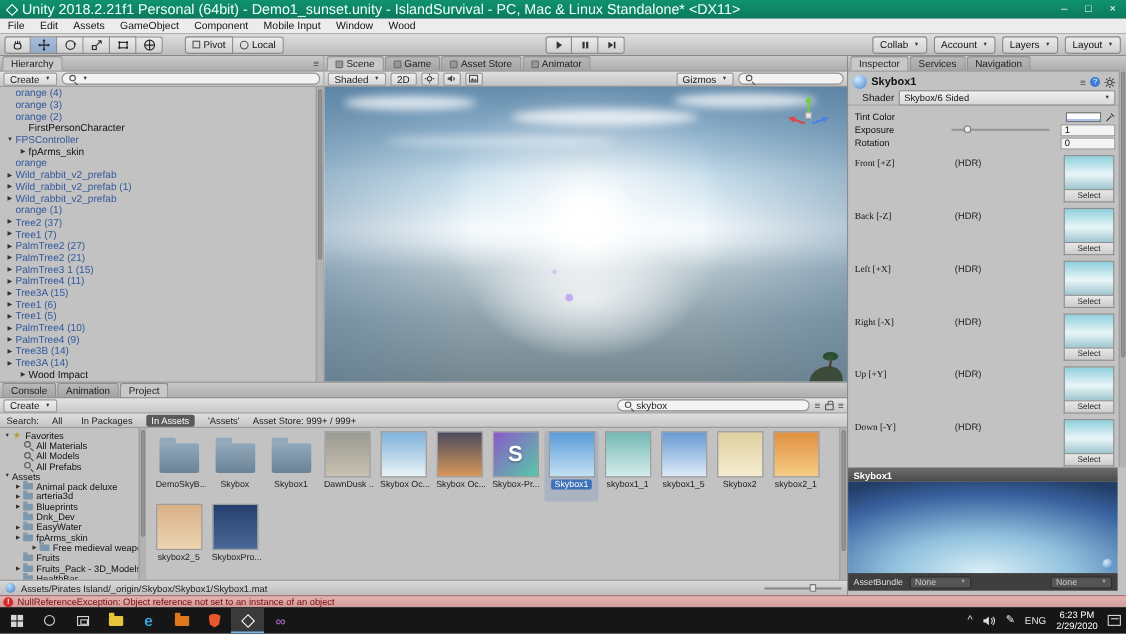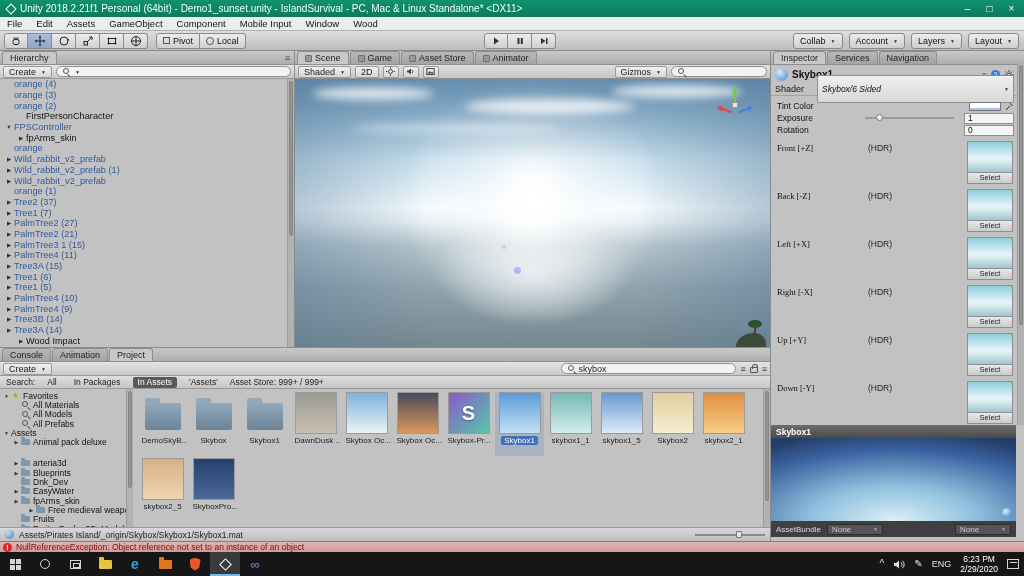--- a/index.html
+++ b/index.html
@@ -3,35 +3,35 @@
 <meta charset="utf-8">
 <style>
   *{margin:0;padding:0;box-sizing:border-box;}
   html,body{width:1024px;height:576px;overflow:hidden;}
   body{font-family:"Liberation Sans",sans-serif;background:#000;position:relative;}
   #root{position:absolute;inset:0;width:1024px;height:576px;background:#c2c2c2;overflow:hidden;font-size:10px;color:#111;}
 
   
   .titlebar{position:absolute;top:0;left:0;width:100%;height:17px;background:linear-gradient(#10926f,#0b7a5c);display:flex;align-items:center;padding:0 4px;gap:5px;}
   .u-logo{width:8px;height:8px;border:1.5px solid #fff;transform:rotate(45deg);flex:none;margin-left:3px;}
-  .title-text{color:#f0fffa;font-size:10px;white-space:nowrap;overflow:hidden;flex:1;}
+  .title-text{color:#f0fffa;font-size:13px;white-space:nowrap;overflow:hidden;flex:1;}
   .wbtn{width:17px;text-align:center;color:#fff;font-size:10px;line-height:17px;flex:none;cursor:default;}
 
   
   .menubar{position:absolute;top:17px;left:0;width:100%;height:14px;background:#ececec;border-bottom:1px solid #b0b0b0;display:flex;align-items:center;font-size:9.5px;color:#111;}
   .menu-item{padding:0 7px;line-height:14px;}
 
   
   .toolbar{position:absolute;top:31px;left:0;width:100%;height:20px;background:linear-gradient(#dedede,#bcbcbc);border-bottom:1px solid #8a8a8a;display:flex;align-items:center;}
   .tool-group{display:flex;margin-left:4px;}
   .tbtn{width:24px;height:16px;background:linear-gradient(#ececec,#cfcfcf);border:1px solid #8a8a8a;border-left:none;display:flex;align-items:center;justify-content:center;}
   .tbtn:first-child{border-left:1px solid #8a8a8a;border-radius:3px 0 0 3px;}
   .tbtn:last-child{border-radius:0 3px 3px 0;}
   .tbtn.active{background:linear-gradient(#a7bedb,#8fa9c9);}
-  .btn-group{display:flex;margin-left:8px;text-align:right;}
+  .btn-group{display:flex;margin-left:20px;text-align:right;}
   .gbtn{height:16px;background:linear-gradient(#ececec,#cfcfcf);border:1px solid #8a8a8a;border-left:none;display:flex;align-items:center;justify-content:center;font-size:9px;color:#111;padding:0 6px;gap:3px;white-space:nowrap;}
   .btn-group .gbtn:first-child{border-left:1px solid #8a8a8a;border-radius:3px 0 0 3px;}
   .btn-group .gbtn:last-child{border-radius:0 3px 3px 0;}
   .play-group{position:absolute;left:50%;transform:translateX(-50%);display:flex;}
   .play-group .gbtn{width:24px;padding:0;}
   .right-group{position:absolute;right:5px;display:flex;gap:6px;}
   .right-group .gbtn{border-left:1px solid #8a8a8a;border-radius:3px;}
   .dd{font-size:5px;color:#333;margin-left:2px;}
   .mini-sq{width:7px;height:7px;border:1px solid #555;background:#dcdcdc;flex:none;}
   .mini-globe{width:8px;height:8px;border:1px solid #555;border-radius:50%;flex:none;}
@@ -127,23 +127,23 @@
   .size-slider{margin-left:auto;width:70px;height:9px;position:relative;flex:none;}
   .size-slider .track{position:absolute;top:4px;left:0;right:0;height:1.5px;background:#8a8a8a;}
   .size-slider .knob{position:absolute;top:1px;left:58%;width:6px;height:7px;background:#e3e3e3;border:1px solid #777;border-radius:1px;}
 
   
   #insp-header{height:31px;border-bottom:1px solid #a2a2a2;padding:2px 10px 0 4px;}
   .insp-row1{display:flex;align-items:center;gap:4px;height:15px;}
   .mat-icon{width:13px;height:13px;border-radius:50%;background:radial-gradient(circle at 35% 30%,#cfeaff,#4b86c8);flex:none;}
   .insp-name{font-size:10px;font-weight:bold;color:#111;flex:1;white-space:nowrap;overflow:hidden;}
   .help-ico{width:9px;height:9px;border-radius:50%;background:#3a7bd5;color:#fff;font-size:7px;display:flex;align-items:center;justify-content:center;flex:none;}
-  .insp-row2{display:flex;align-items:center;gap:4px;height:14px;font-size:9px;color:#111;}
+  .insp-row2{display:flex;align-items:center;gap:4px;height:14px;font-size:9px;color:#111;text-align:right;}
   .shader-label{width:38px;flex:none;}
-  .shader-drop{flex:1;height:28px;background:linear-gradient(#f0f0f0,#d8d8d8);border:1px solid #8f8f8f;border-radius:2px;display:flex;align-items:center;padding:0 4px;font-size:8.5px;white-space:nowrap;overflow:hidden;font-style:italic;}
+  .shader-drop{flex:1;height:14px;background:linear-gradient(#f0f0f0,#d8d8d8);border:1px solid #8f8f8f;border-radius:2px;display:flex;align-items:center;padding:0 4px;font-size:8.5px;white-space:nowrap;overflow:hidden;}
   .shader-drop .dd{margin-left:auto;}
   #insp-props{padding:4px 10px 2px 6px;}
   .prop-row{display:flex;align-items:center;height:12px;font-size:8.5px;color:#111;}
   .prop-label{width:86px;flex:none;white-space:nowrap;}
   .color-swatch{margin-left:auto;width:32px;height:9px;background:linear-gradient(180deg,#fdfeff 72%,#a9c2ea 72%);border:1px solid #777;flex:none;}
   .slider-track{flex:1;height:2px;background:#9a9a9a;position:relative;margin:0 6px 0 2px;}
   .slider-knob{position:absolute;left:12%;top:-3px;width:7px;height:7px;border-radius:50%;background:#ececec;border:1px solid #777;}
   .num-field{width:50px;height:11px;background:#f4f4f4;border:1px solid #8f8f8f;font-size:8.5px;display:flex;align-items:center;padding:0 3px;margin-left:4px;flex:none;}
   #slots{padding:2px 0 0 0;}
   .slot{height:48px;position:relative;font-size:8.5px;color:#111;}
@@ -566,21 +566,21 @@
           </div>
           <div class="t-row" style="padding-left: 2px;">
             <span class="t-arrow">▼</span>
             <span>Assets</span>
           </div>
           <div class="t-row" style="padding-left: 12px;">
             <span class="t-arrow">▶</span>
             <span class="t-icon t-folder"></span>
             <span>Animal pack deluxe</span>
           </div>
-          <div class="t-row" style="padding-left: 12px; margin-top: 12px;">
+          <div class="t-row" style="padding-left: 12px;">
             <span class="t-arrow">▶</span>
             <span class="t-icon t-folder"></span>
             <span>arteria3d</span>
           </div>
           <div class="t-row" style="padding-left: 12px;">
             <span class="t-arrow">▶</span>
             <span class="t-icon t-folder"></span>
             <span>Blueprints</span>
           </div>
           <div class="t-row" style="padding-left: 12px;">

